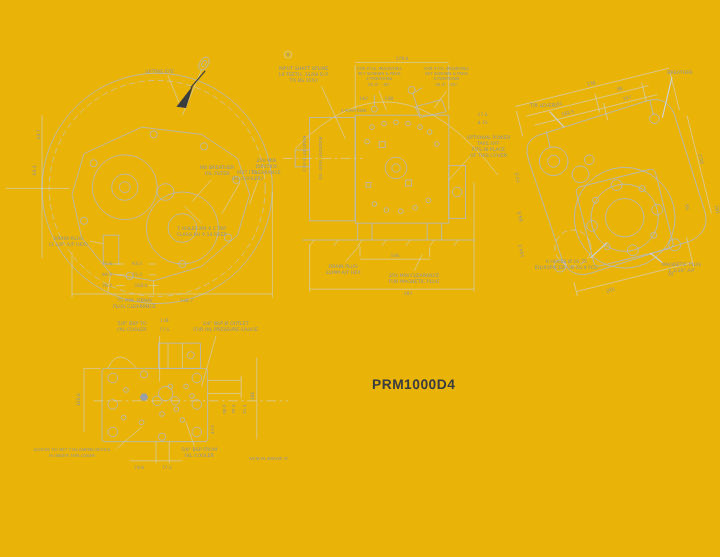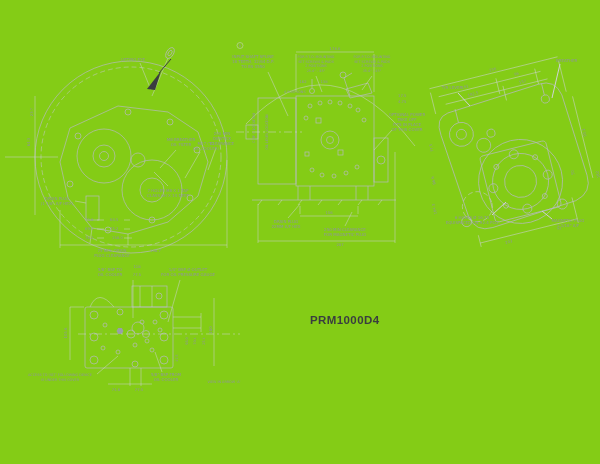--- a/index.html
+++ b/index.html
@@ -1,16 +1,16 @@
 <!DOCTYPE html>
 <html><head>
 <meta charset="utf-8">
 <style>
   html,body{margin:0;padding:0;background:#ffffff;}
-  .canvas{position:relative;width:600px;height:464px;background:#84cc16;overflow:hidden;
+  .canvas{position:relative;width:600px;height:464px;background:#eab308;overflow:hidden;
           font-family:"DejaVu Sans",sans-serif;}
   svg{display:block;}
   .geo{stroke:#b6babd;fill:none;stroke-width:.7;}
   .geo .thin{stroke:#cfd3d6;stroke-width:.5;}
   .geo .dash{stroke-dasharray:5 3;stroke:#c4c8cb;stroke-width:.55;}
   .geo .dashc{stroke-dasharray:8 3 2 3;stroke:#d2d5d8;stroke-width:.5;}
   .geo .solid{fill:#3a3d40;stroke:none;}
   .geo .darkline{stroke:#3a3d40;stroke-width:1;}
   .geo .fillgray{fill:#99a0a6;stroke:none;}
   text{fill:#8f959a;stroke:none;font-family:"DejaVu Sans",sans-serif;}

